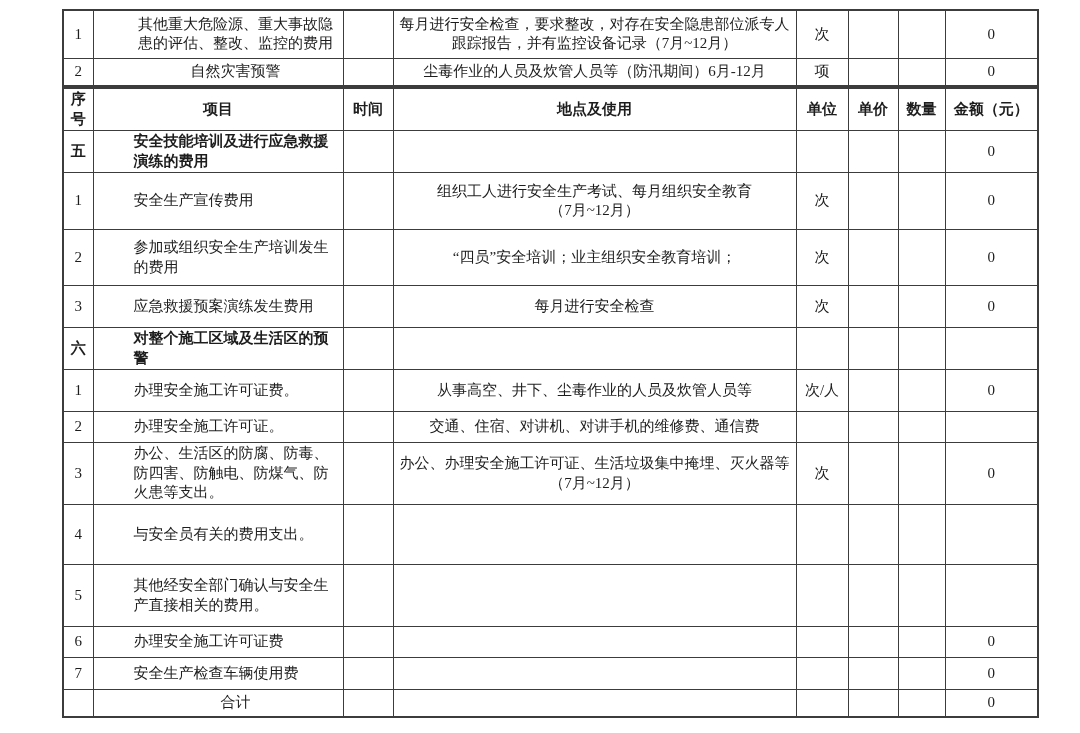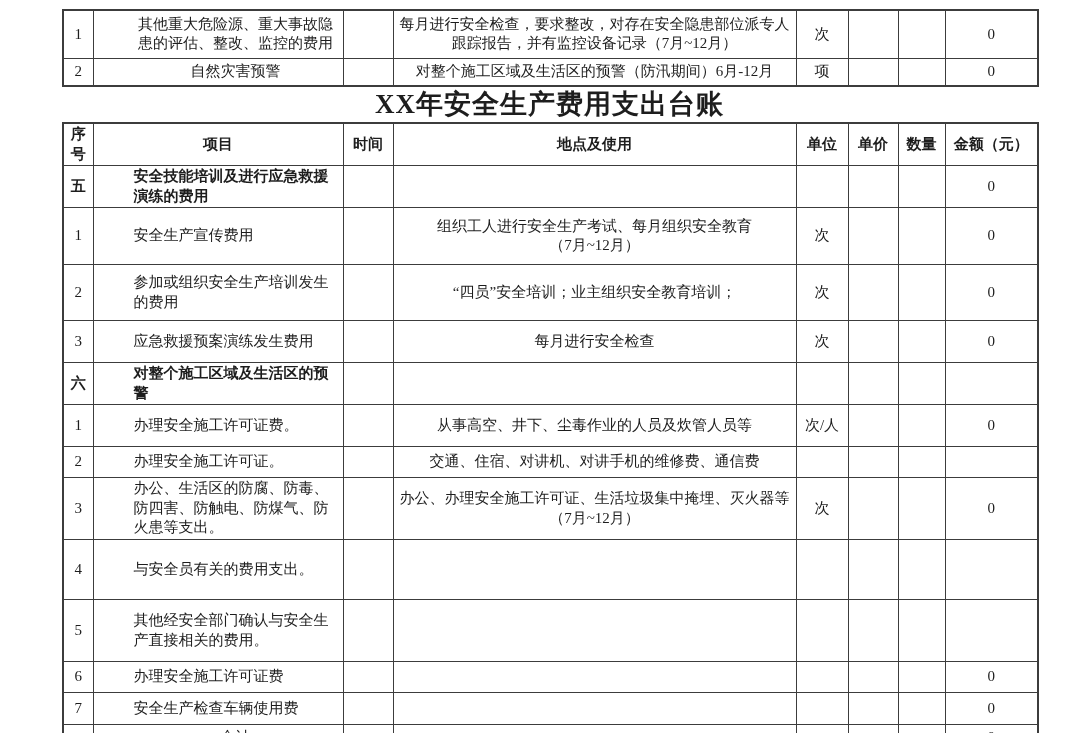--- a/index.html
+++ b/index.html
@@ -82,30 +82,29 @@
           <td class="c-usage">每月进行安全检查，要求整改，对存在安全隐患部位派专人跟踪报告，并有监控设备记录（7月~12月）</td>
           <td class="c-unit">次</td>
           <td class="c-price"></td>
           <td class="c-qty"></td>
           <td class="c-amount">0</td>
         </tr>
         <tr>
           <td class="c-seq">2</td>
           <td class="c-item center-text">自然灾害预警</td>
           <td class="c-time"></td>
-          <td class="c-usage">对整个施工区域及生活区的预警（防汛期间）6月-12月</td>
+          <td class="c-usage">尘毒作业的人员及炊管人员等（防汛期间）6月-12月</td>
           <td class="c-unit">项</td>
           <td class="c-price"></td>
           <td class="c-qty"></td>
           <td class="c-amount">0</td>
         </tr>
       </tbody>
   </table>
 
-  <h1 class="page-title">XX年安全生产费用支出台账</h1>
 
   <table id="ledger-table">
     <colgroup>
       <col class="w-seq">
         <col class="w-item">
         <col class="w-time">
         <col class="w-usage">
       <col class="w-unit">
         <col class="w-price">
         <col class="w-qty">

